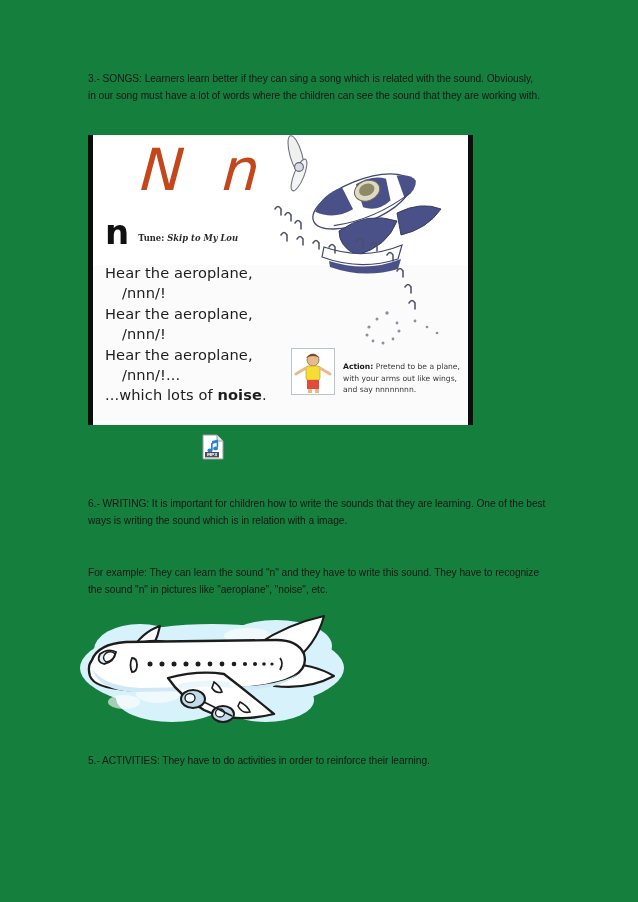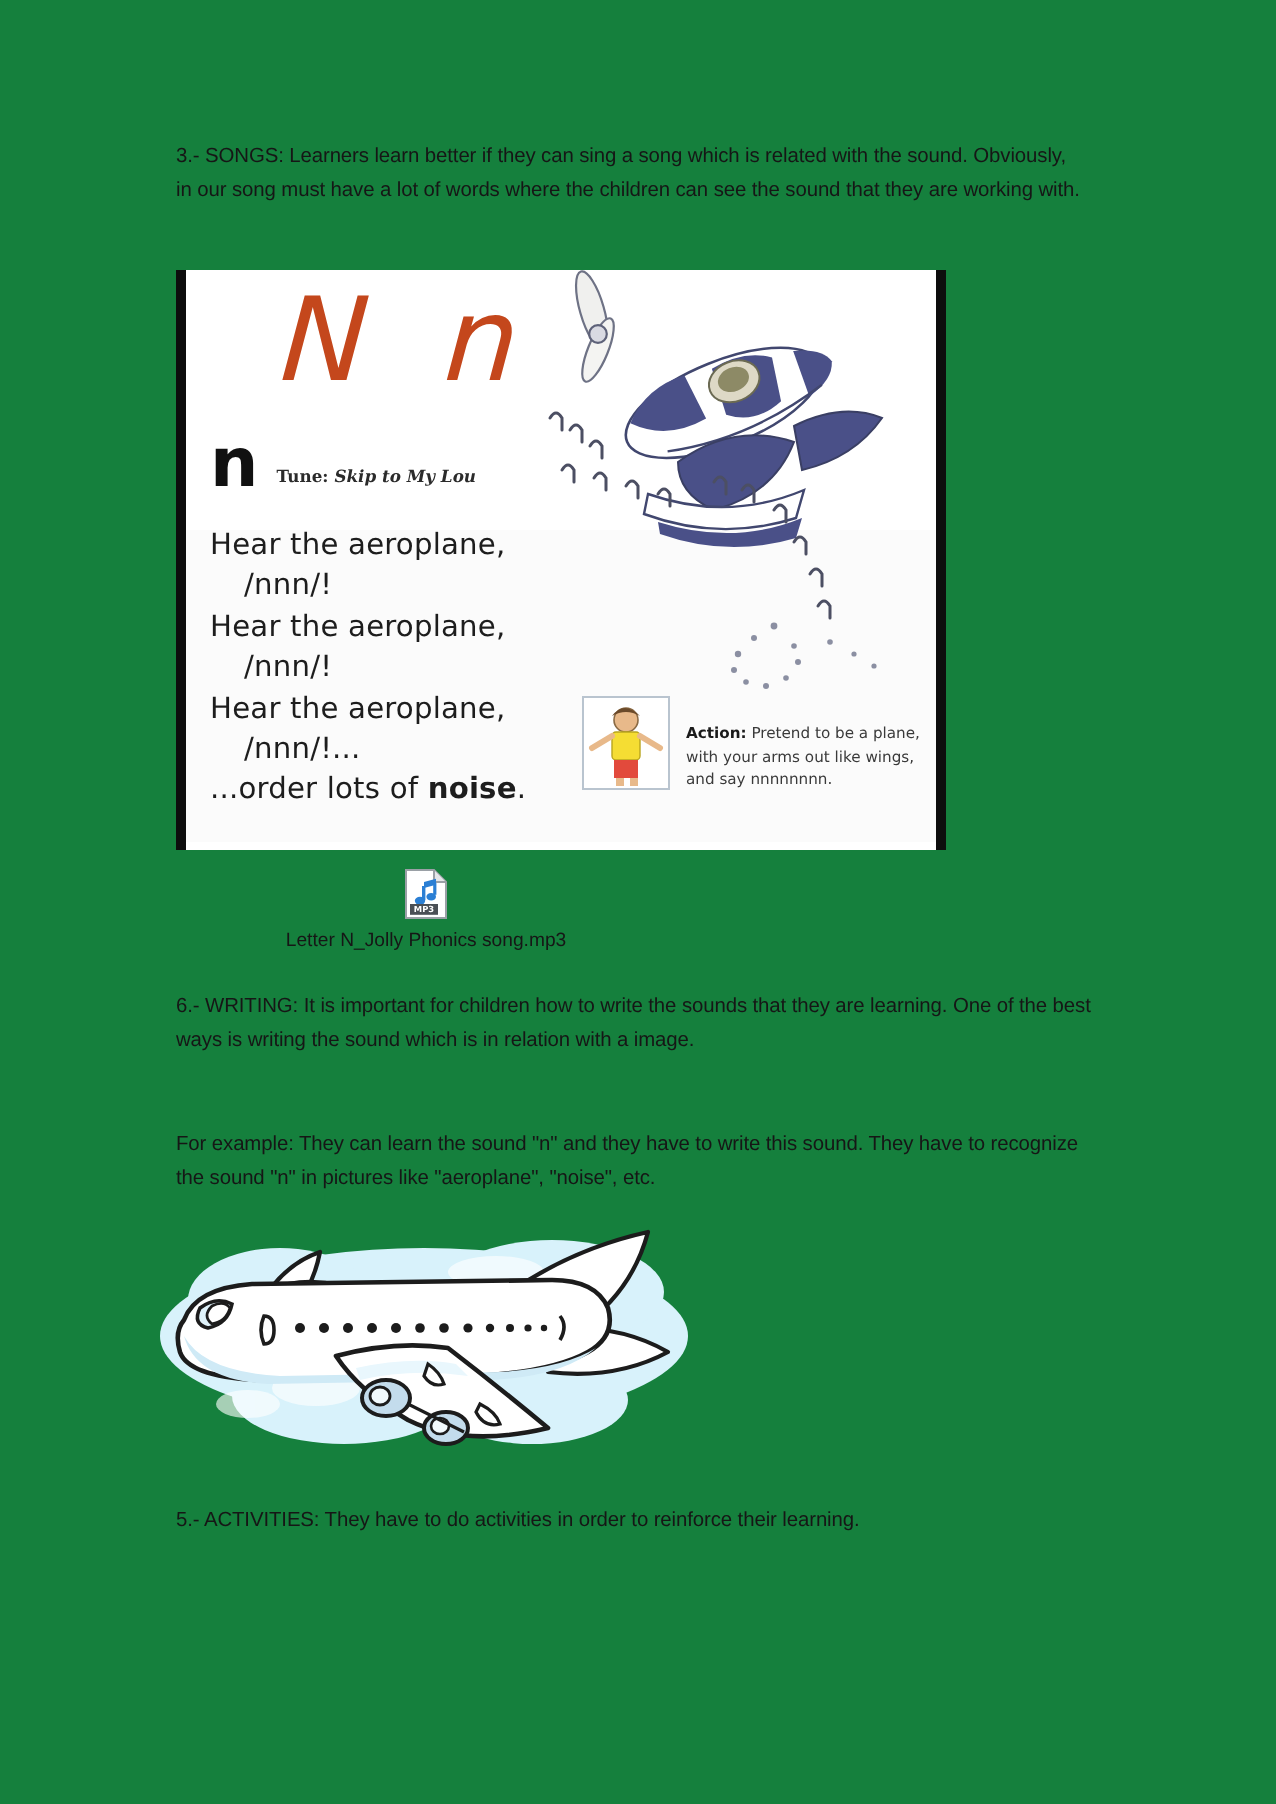--- a/index.html
+++ b/index.html
@@ -261,21 +261,21 @@
           <i>Skip to My Lou</i></span>
       </div>
 
       <div id="lyrics">
         <div>Hear the aeroplane,</div>
         <div class="indent">/nnn/!</div>
         <div>Hear the aeroplane,</div>
         <div class="indent">/nnn/!</div>
         <div>Hear the aeroplane,</div>
         <div class="indent">/nnn/!...</div>
-        <div class="last"><span>...order lots of </span><b>noise</b><span>.</span></div>
+        <div class="last"><span>...which lots of </span><b>noise</b><span>.</span></div>
       </div>
 
       <div id="action-block">
         <div id="action-thumb">
           <svg viewBox="0 0 42 45" style="width:100%;height:100%;">
             <circle cx="21" cy="11" r="6" fill="#e8b98a" stroke="#8a6a44" stroke-width="0.8"></circle>
             <path d="M14 9 q6 -8 14 0 q-7 -4 -14 0z" fill="#6b4a2a"></path>
             <rect x="14" y="17" width="14" height="14" rx="2" fill="#f5dd33" stroke="#b9a51f" stroke-width="0.7"></rect>
             <path d="M14 19 L4 25" stroke="#e8b98a" stroke-width="3" stroke-linecap="round"></path>
             <path d="M28 19 L38 25" stroke="#e8b98a" stroke-width="3" stroke-linecap="round"></path>
@@ -296,21 +296,20 @@
         <path d="M15 1 v6 h6" fill="#e4e6e9" stroke="#9aa0a6" stroke-width="1"></path>
         <path d="M10 7 l6 -1.6 v3 l-6 1.6z" fill="#2b7fd4"></path>
         <rect x="9" y="9" width="1.7" height="7" fill="#2b7fd4"></rect>
         <rect x="14.6" y="7.4" width="1.6" height="6" fill="#2b7fd4"></rect>
         <ellipse cx="8" cy="16.4" rx="2.6" ry="2" fill="#2b7fd4"></ellipse>
         <ellipse cx="13.6" cy="14.4" rx="2.4" ry="1.9" fill="#2b7fd4"></ellipse>
         <rect x="3" y="18" width="14" height="5.4" fill="#4a4f55"></rect>
         <text x="10" y="22.2" font-family="DejaVu Sans, sans-serif" font-size="4.2" fill="#ffffff" text-anchor="middle" font-weight="bold">MP3</text>
       </svg>
     </div>
-    <div id="mp3-caption">Letter N_Jolly Phonics song.mp3</div>
   </div>
 
   <div class="para" id="para-writing">6.- WRITING: It is important for children how to write the sounds that they are learning. One of the best ways is writing the sound which is in relation with a image.</div>
 
   <div class="para" id="para-example">For example: They can learn the sound "n" and they have to write this sound. They have to recognize the sound "n" in pictures like "aeroplane", "noise", etc.</div>
 
   <div id="airplane-figure">
     <svg viewBox="0 0 320 128">
 
       <g fill="#d8f2fb">

